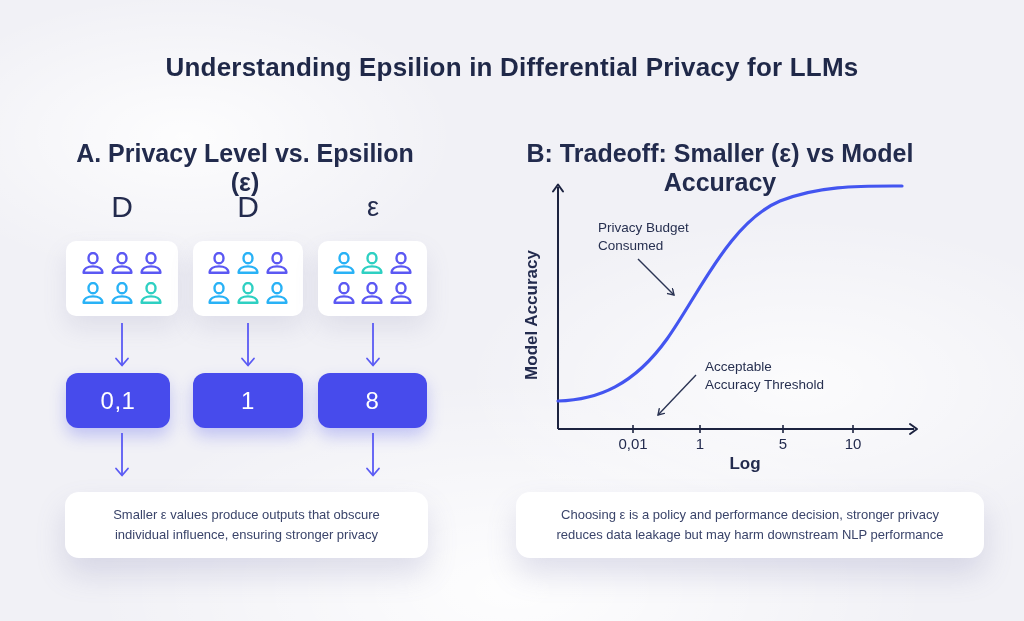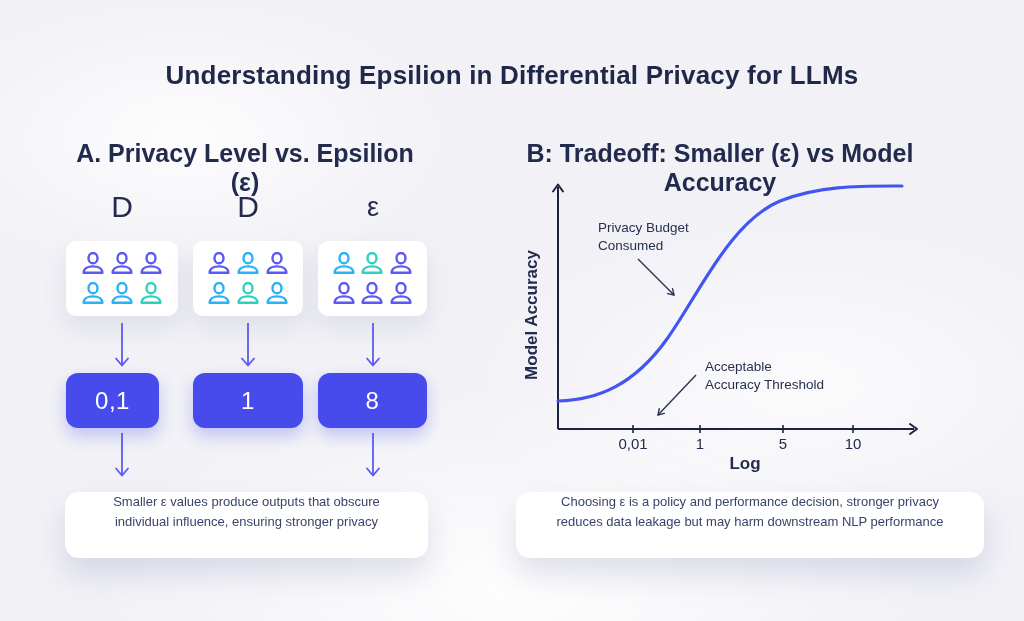--- a/index.html
+++ b/index.html
@@ -7,21 +7,21 @@
   .stage{
     position:relative;width:1024px;height:621px;overflow:hidden;
     background:
       radial-gradient(ellipse 420px 220px at 18% 22%, rgba(255,255,255,.85), rgba(255,255,255,0) 65%),
       radial-gradient(ellipse 520px 260px at 78% 62%, rgba(255,255,255,.75), rgba(255,255,255,0) 65%),
       radial-gradient(ellipse 600px 300px at 50% 95%, rgba(255,255,255,.9), rgba(255,255,255,0) 70%),
       #f1f1f6;
     color:#222b4d;
   }
   .title{
-    position:absolute;left:0;right:0;top:60px;text-align:center;
+    position:absolute;left:0;right:0;top:52px;text-align:center;
     font-size:26px;font-weight:600;letter-spacing:.2px;color:#1f2848;
   }
   .panel-heading{
     position:absolute;top:139px;text-align:center;
     font-size:25px;font-weight:600;color:#222b4d;
   }
   .panel-heading.a{left:60px;width:370px;}
   .panel-heading.b{left:500px;width:440px;}
   .group-label{
     position:absolute;top:188px;height:38px;line-height:38px;text-align:center;
@@ -40,21 +40,21 @@
   .varrow{position:absolute;width:18px;height:50px;}
   .eps-box{
     position:absolute;top:373px;height:55px;border-radius:12px;background:#474bec;
     box-shadow:0 8px 16px rgba(70,75,236,.28);
     display:flex;align-items:center;justify-content:center;
     color:#fff;font-size:24px;font-weight:500;letter-spacing:.5px;
   }
   .note-card{
     position:absolute;top:492px;height:66px;background:#fff;border-radius:14px;
     box-shadow:0 16px 30px rgba(110,110,165,.20);
-    display:flex;align-items:flex-start;justify-content:center;text-align:center;
+    display:flex;align-items:center;justify-content:center;text-align:center;
     color:#3a446a;font-size:13px;line-height:1.55;
   }
   .note-card .inner{padding:0 28px;}
   .chart{position:absolute;left:500px;top:170px;width:460px;height:310px;}
 </style>
 </head>
 <body>
 
 <svg width="0" height="0" style="position:absolute" aria-hidden="true">
   <defs>
@@ -150,21 +150,21 @@
   <svg class="varrow" style="left:113px;top:322px;" viewBox="0 0 18 50">
       <use href="#down-arrow-shape" stroke="#5a5af4"></use>
     </svg>
   <svg class="varrow" style="left:239px;top:322px;" viewBox="0 0 18 50">
       <use href="#down-arrow-shape" stroke="#5a5af4"></use>
     </svg>
   <svg class="varrow" style="left:364px;top:322px;" viewBox="0 0 18 50">
       <use href="#down-arrow-shape" stroke="#5a5af4"></use>
     </svg>
 
-  <div class="eps-box" style="left:66px;width:93px;">
+  <div class="eps-box" style="left:66px;width:104px;">
     <span>0,1</span>
   </div>
   <div class="eps-box" style="left:193px;width:110px;">
     <span>1</span>
   </div>
   <div class="eps-box" style="left:318px;width:109px;">
     <span>8</span>
   </div>
 
   <svg class="varrow" style="left:113px;top:432px;" viewBox="0 0 18 50">

